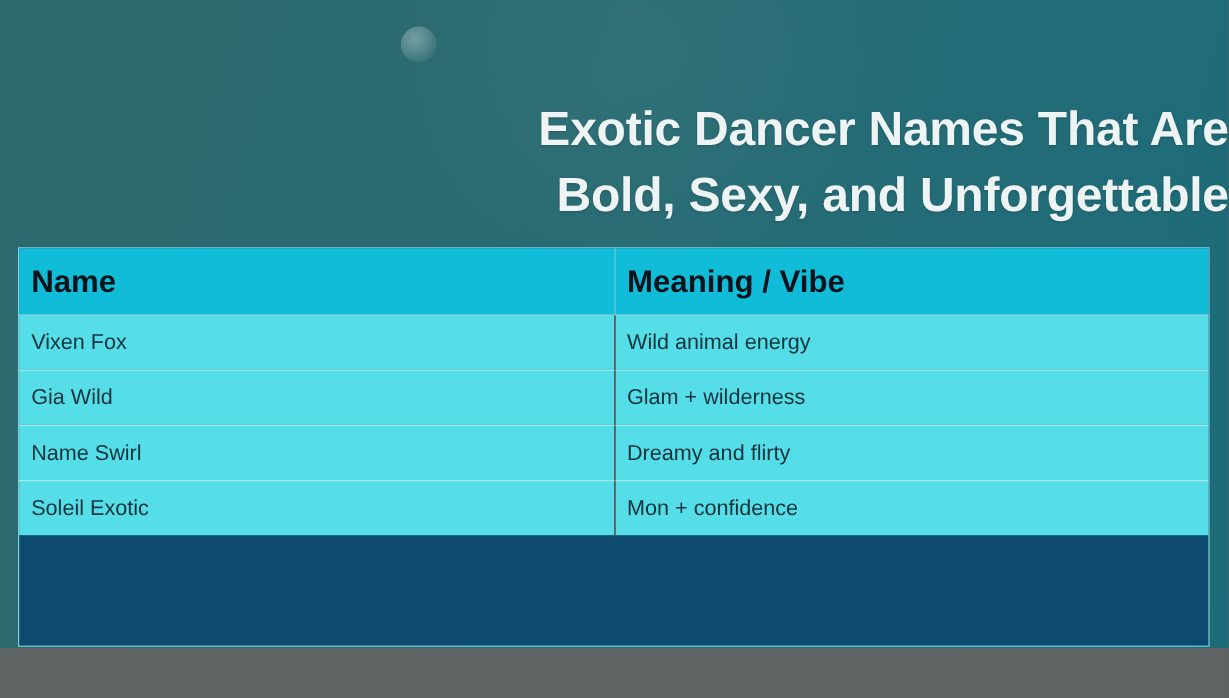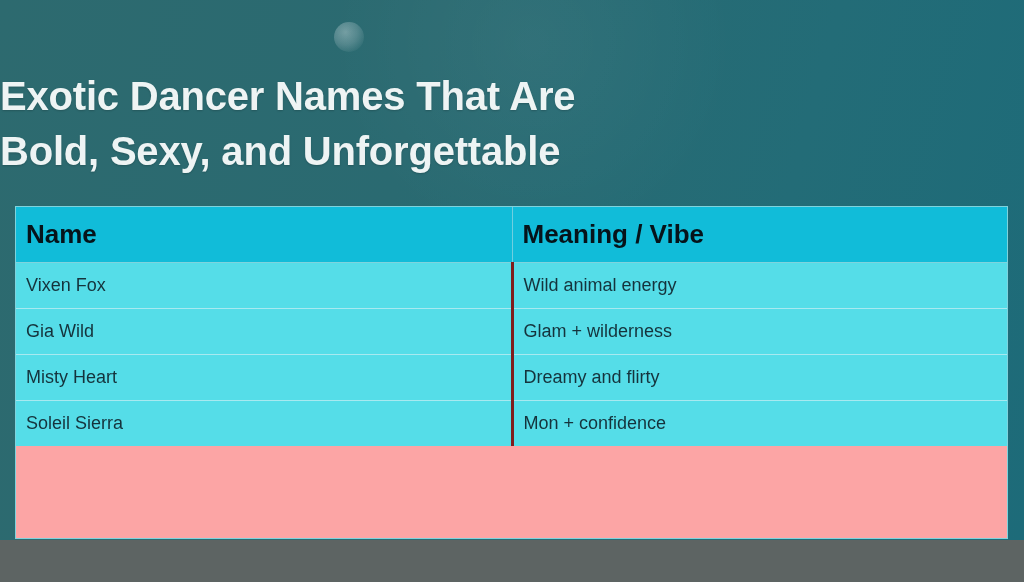--- a/index.html
+++ b/index.html
@@ -48,43 +48,43 @@
     height: 30px;
     border-radius: 50%;
     background:
       radial-gradient(circle at 38% 34%, rgba(226,236,238,0.40) 0%, rgba(200,216,220,0.26) 45%, rgba(150,180,186,0.10) 75%, rgba(150,180,186,0) 100%);
     filter: blur(0.6px);
   }
 
   .headline {
     position: absolute;
     left: 0;
-    top: 42px;
+    top: 54px;
     width: 1024px;
-    text-align: left;
+    text-align: right;
     color: #eef4f4;
     font-size: 40px;
     line-height: 55px;
     font-weight: 700;
     letter-spacing: -0.2px;
     font-family: "Liberation Sans", sans-serif;
     text-shadow: 0 1px 2px rgba(0,0,0,0.18);
   }
   .headline .line { display: block; }
 
   
   .table-wrap {
     position: absolute;
     left: 15px;
     top: 206px;
     width: 993px;
     height: 333px;
     border: 1px solid #7fd3dd;
     box-sizing: border-box;
-    background: #fca5a5;
+    background: #0c4a6e;
   }
   .tbl {
     width: 100%;
     border-collapse: collapse;
     table-layout: fixed;
   }
   .tbl th, .tbl td {
     text-align: left;
     vertical-align: middle;
     box-sizing: border-box;
@@ -104,21 +104,21 @@
   .tbl thead th:last-child { border-right: none; }
 
   .tbl tbody td {
     height: 46px;
     background: #55dde8;
     color: #15333c;
     font-size: 18px;
     font-weight: 400;
     padding: 0 0 0 10px;
     border-top: 1px solid #a8e9f0;
-    border-right: 3px solid #7f1d1d;
+    border-right: 1px solid #7f1d1d;
   }
   .tbl tbody td:last-child { border-right: none; }
   .tbl tbody tr:first-child td { border-top: 1px solid #7fd3dd; }
 </style>
 </head>
 <body>
 
 <div class="slide">
 
   <div class="backdrop"></div>
@@ -145,24 +145,24 @@
       <tbody>
         <tr>
           <td>Vixen Fox</td>
           <td>Wild animal energy</td>
         </tr>
         <tr>
           <td>Gia Wild</td>
           <td>Glam + wilderness</td>
         </tr>
         <tr>
-          <td>Misty Heart</td>
+          <td>Name Swirl</td>
           <td>Dreamy and flirty</td>
         </tr>
         <tr>
-          <td>Soleil Sierra</td>
+          <td>Soleil Exotic</td>
           <td>Mon + confidence</td>
         </tr>
       </tbody>
     </table>
   </div>
 
 </div>
 
 </body></html>

